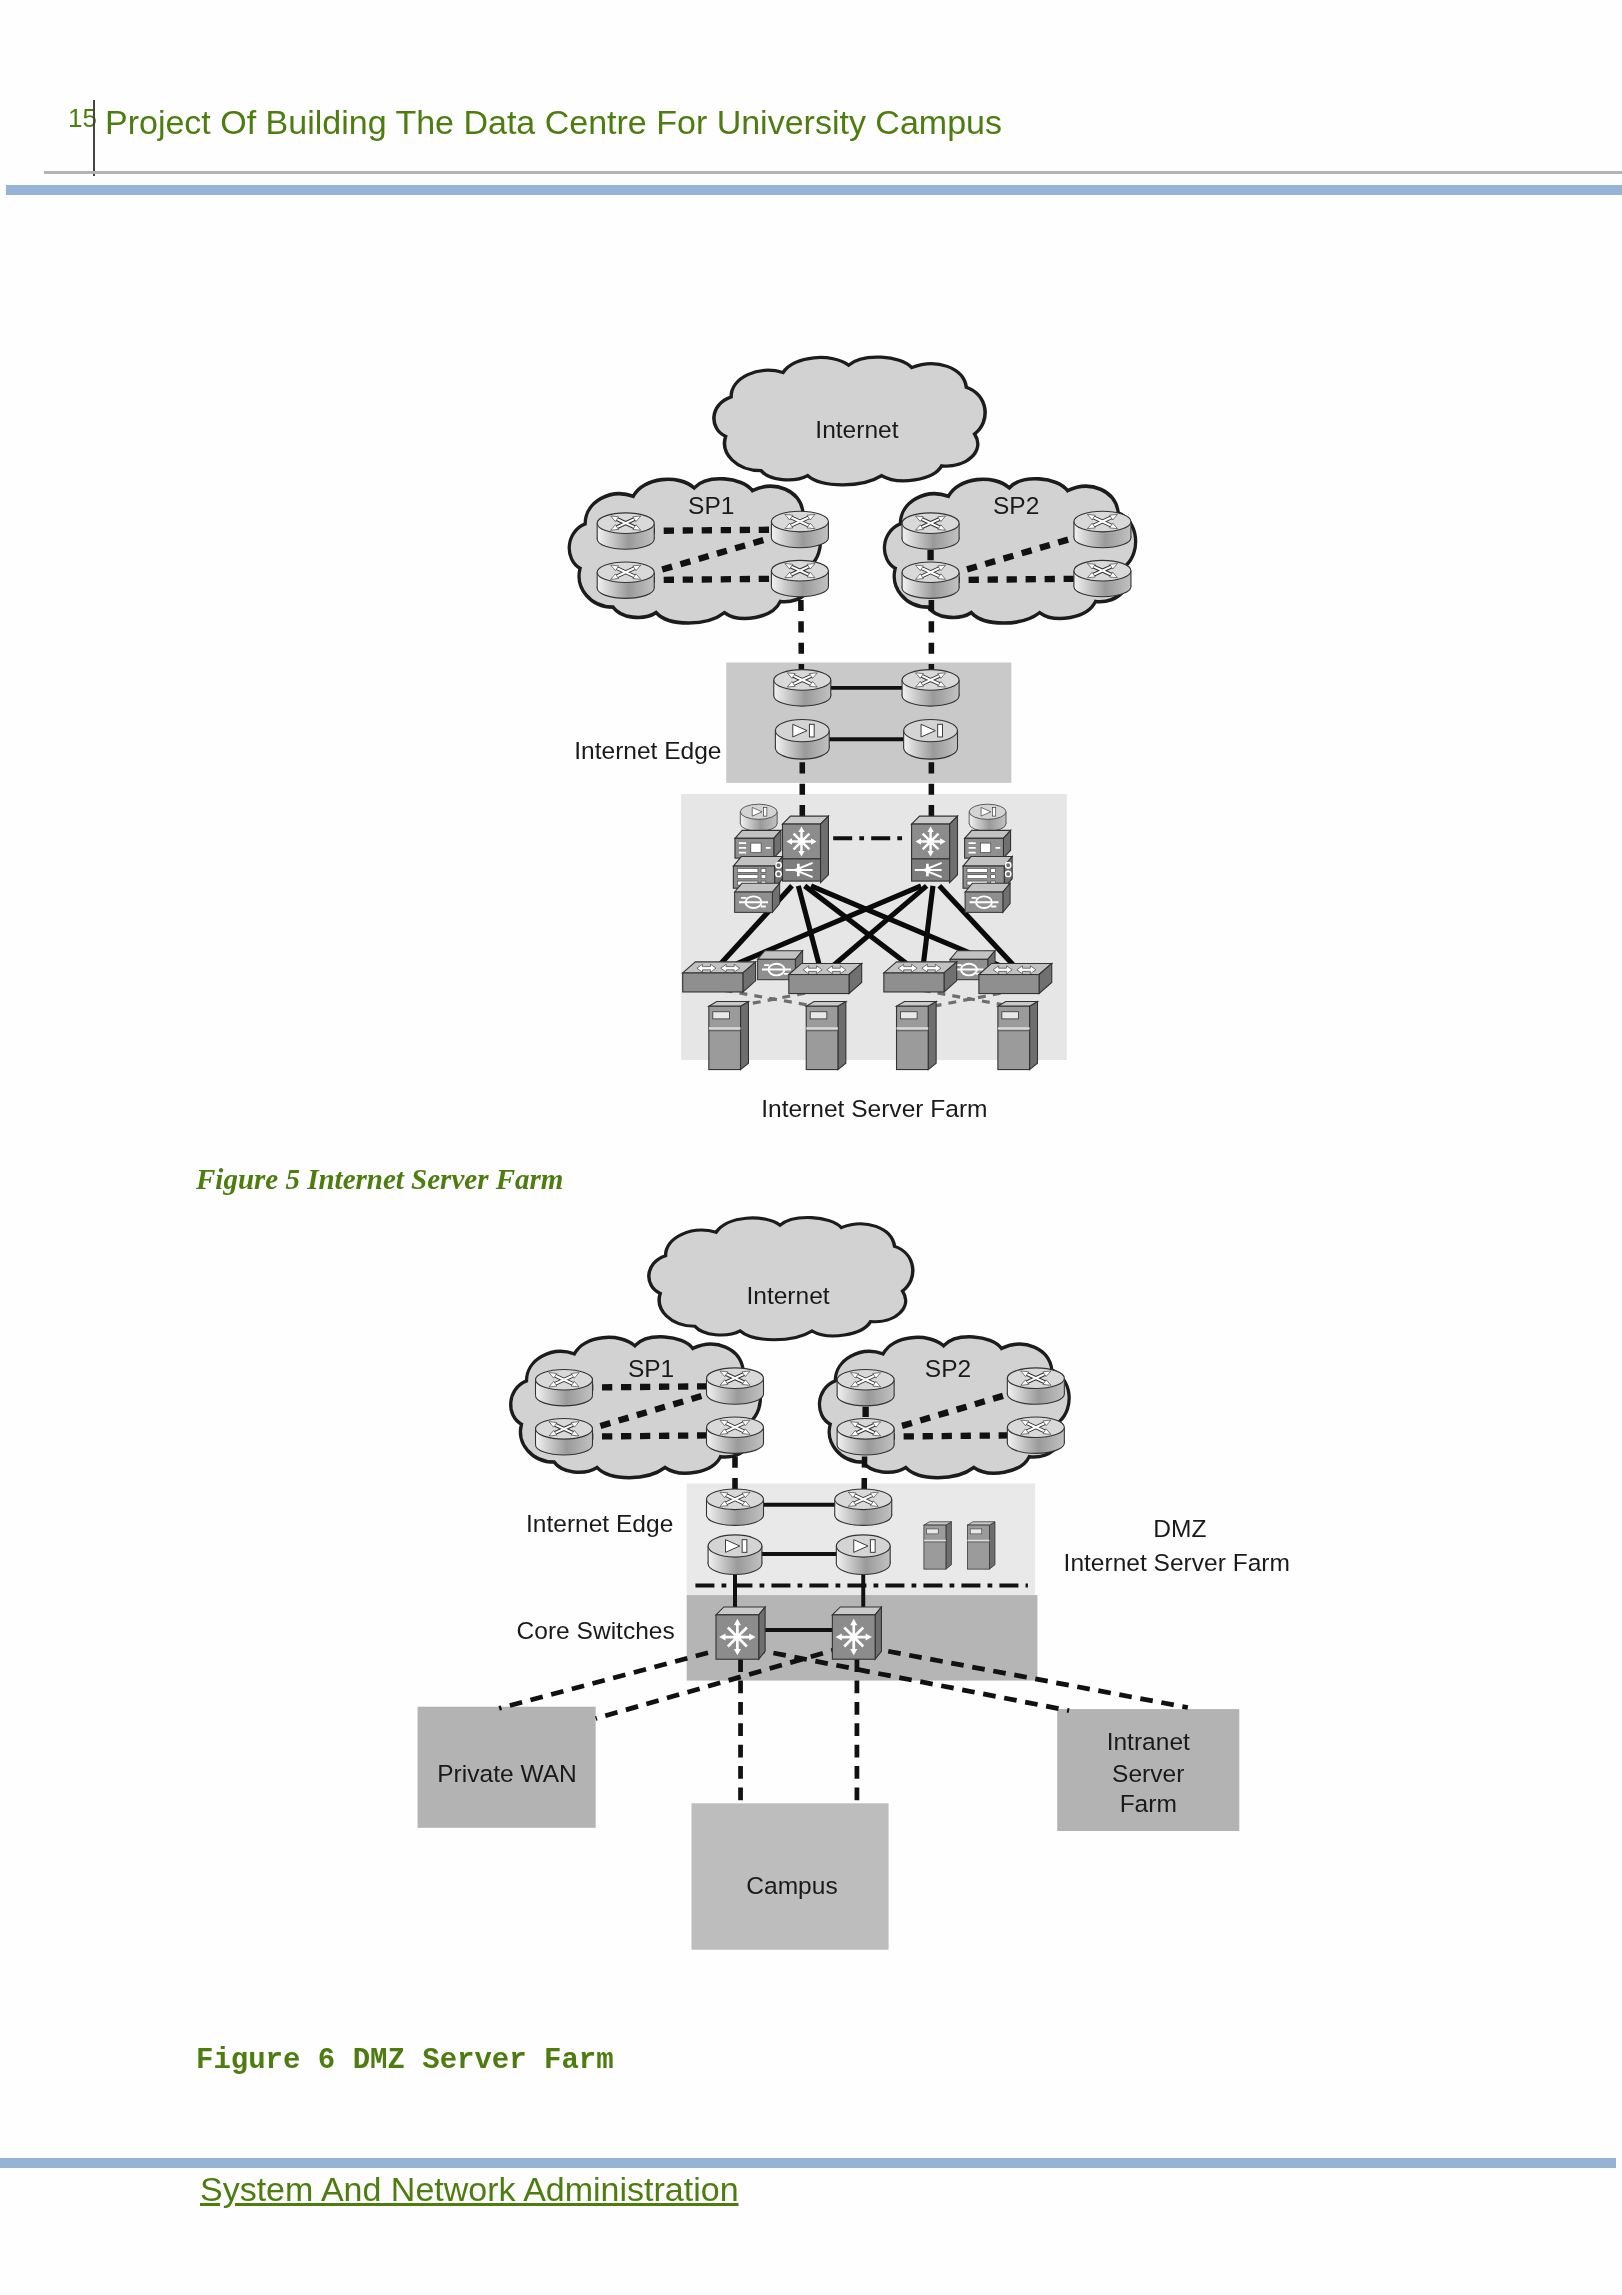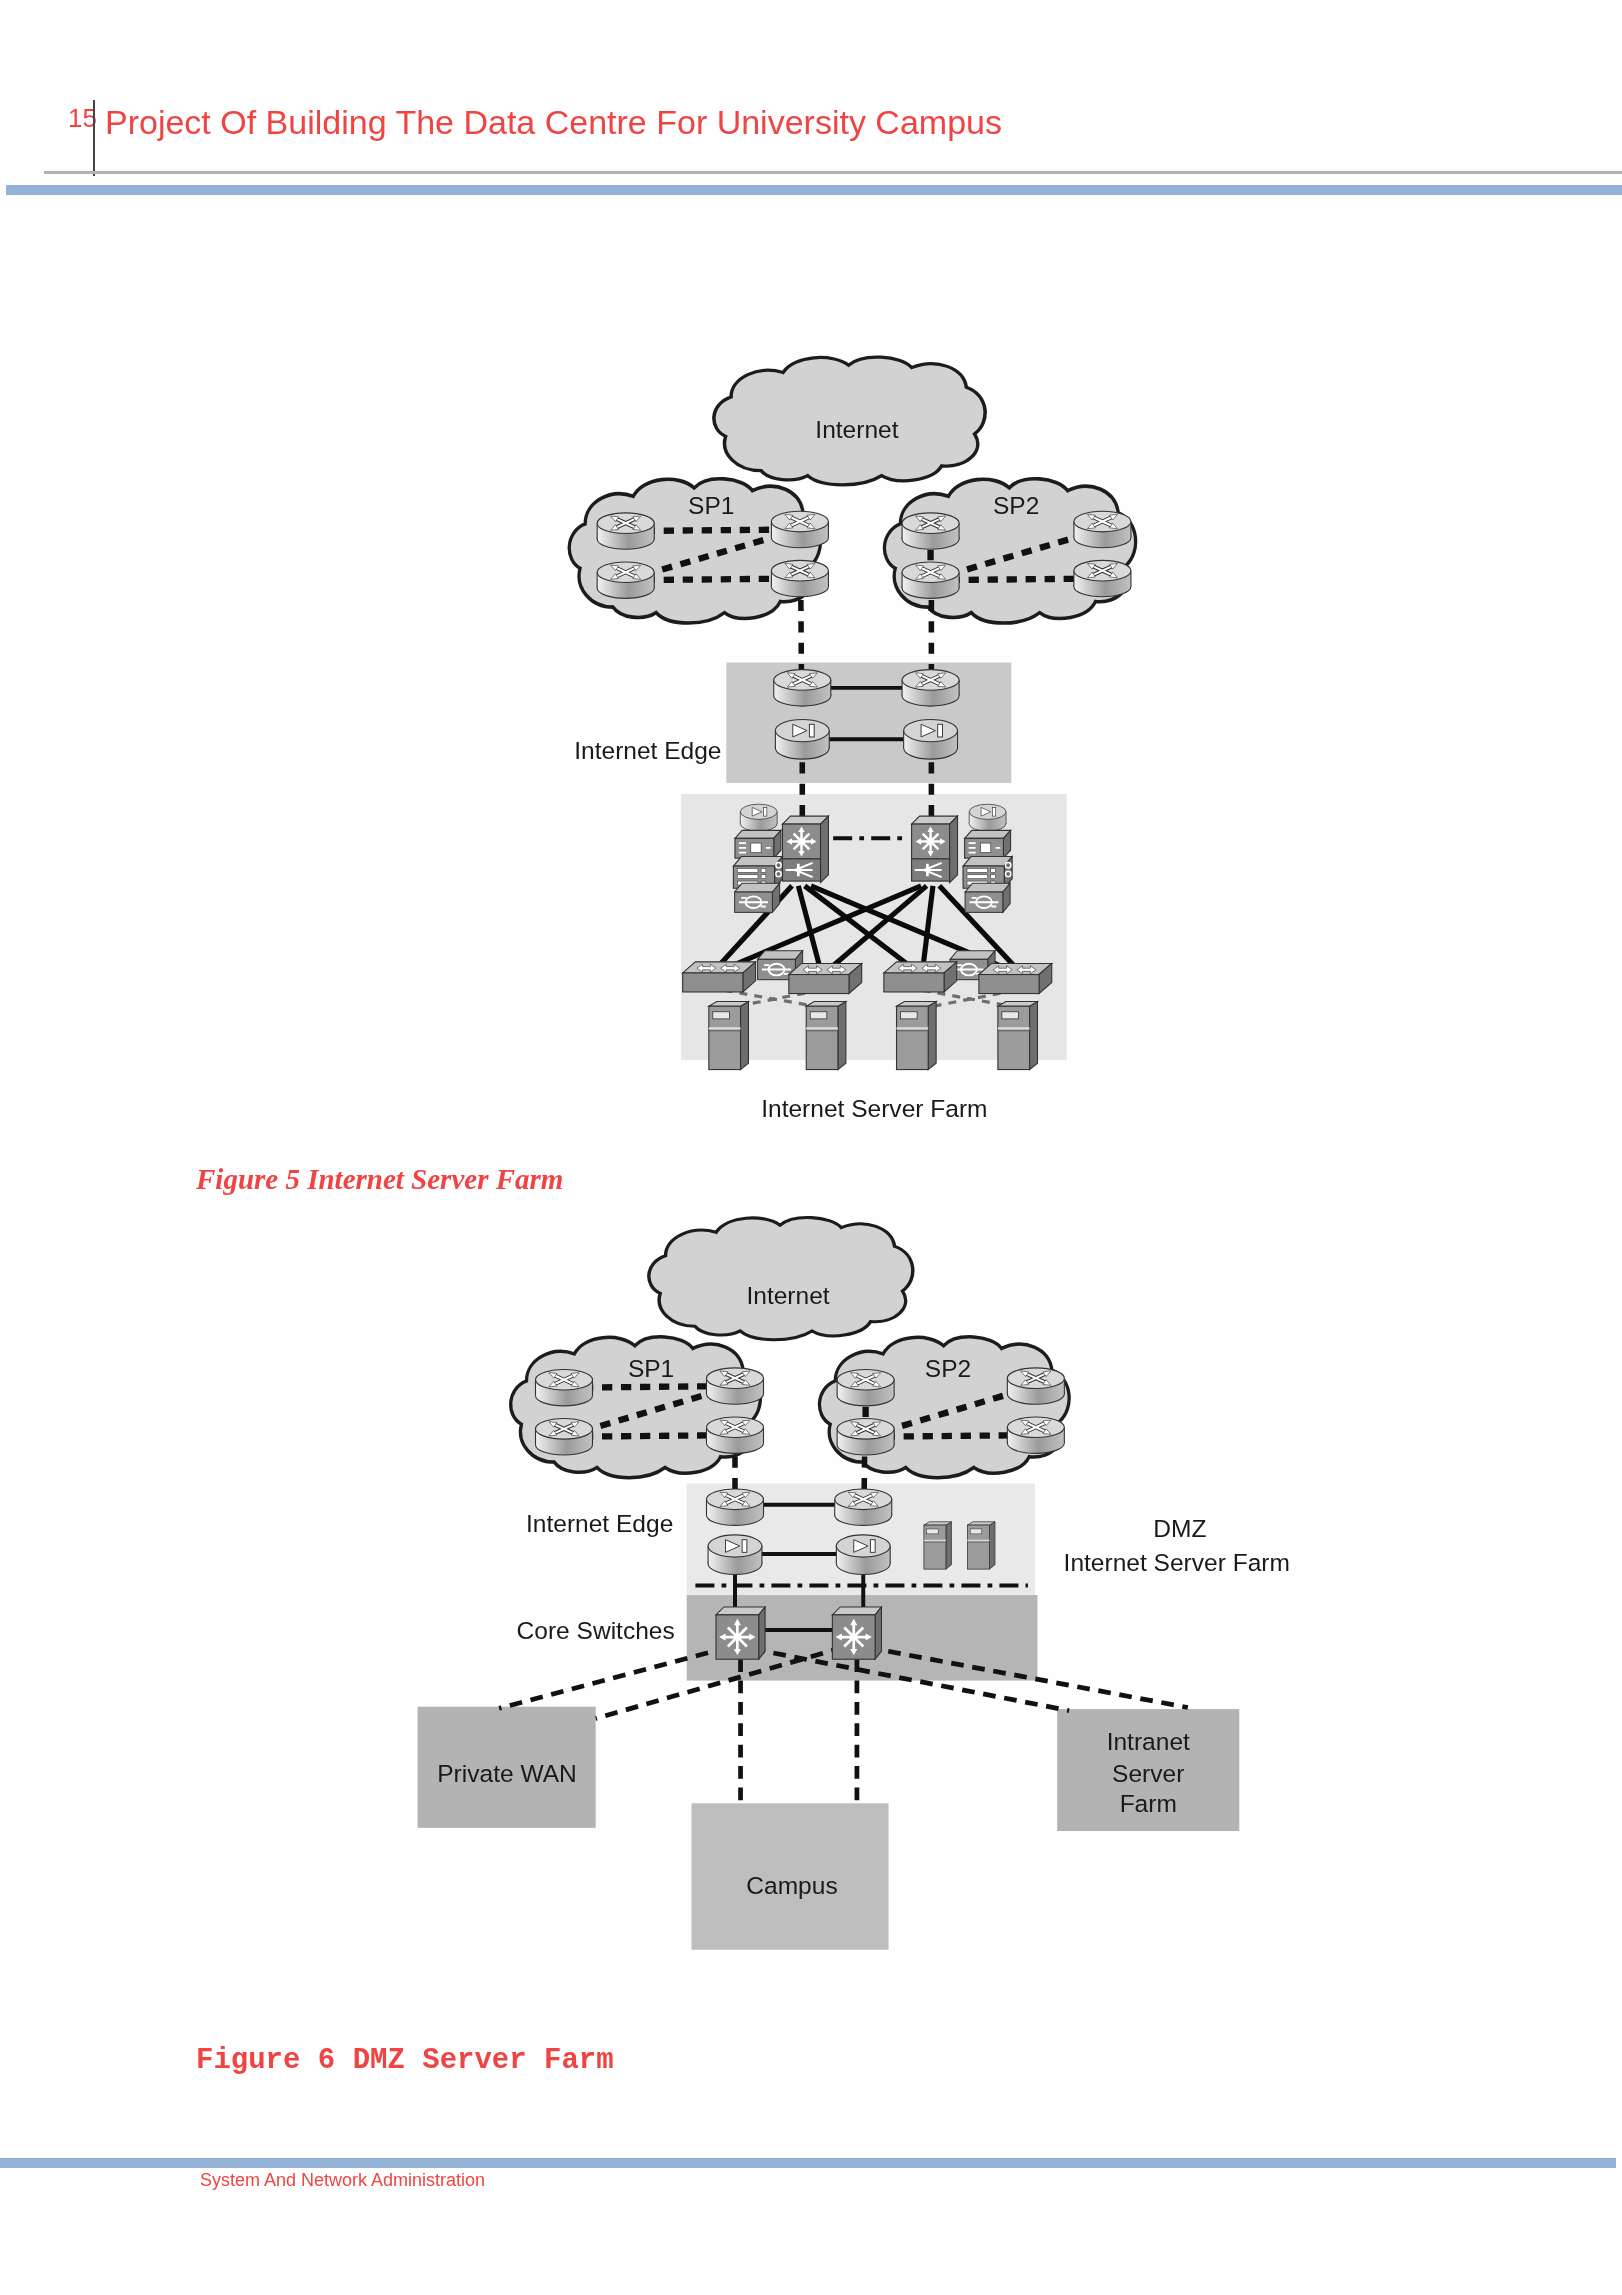--- a/index.html
+++ b/index.html
@@ -1,30 +1,30 @@
 <!DOCTYPE html>
 <html style="font-size:12.7px"><head>
 <meta charset="utf-8">
 <style>
   html,body{margin:0;padding:0;background:#ffffff;}
   #page{position:relative;width:1622px;height:2295px;background:#fefefe;overflow:hidden;
-        font-family:"Liberation Sans",sans-serif;color:#ef4444;}
+        font-family:"Liberation Sans",sans-serif;color:#4d7c0f;}
   .abs{position:absolute;}
   
   #page-num{left:68px;top:103px;font-size:26px;}
   #hdr-divider{left:93px;top:100px;width:1.6px;height:76px;background:#444;}
   #hdr-title{left:105px;top:103px;font-size:34px;white-space:nowrap;}
   #hdr-rule{left:44px;top:171px;width:1579px;height:3.2px;background:#b3b3b3;}
   #hdr-bar{left:6.3px;top:185px;width:1616px;height:10.3px;background:#95b3d7;}
   
   .caption{font-family:"Liberation Serif",serif;font-weight:bold;font-size:29px;white-space:nowrap;}
   #cap5{left:196px;top:1163px;font-style:italic;}
   #cap6{left:196px;top:2044px;font-family:Liberation Mono, monospace;}
   #ftr-bar{left:0px;top:2158px;width:1616px;height:10.3px;background:#95b3d7;}
-  #ftr-text{left:200px;top:2170px;font-size:18px;white-space:nowrap;}
+  #ftr-text{left:200px;top:2170px;font-size:34px;white-space:nowrap;text-decoration:underline;}
   
   svg.fig{position:absolute;left:0;width:1622px;}
   .lbl{font-family:"Liberation Sans",sans-serif;font-size:31px;fill:#1a1a1a;text-anchor:middle;}
   .ld {stroke:#111;stroke-width:8;stroke-dasharray:13 11;fill:none;}
   .ld2{stroke:#111;stroke-width:7;stroke-dasharray:14 13;fill:none;}
   .ld3{stroke:#111;stroke-width:6;stroke-dasharray:16 11;fill:none;}
   .ldd{stroke:#111;stroke-width:5;stroke-dasharray:24 9 6 9;fill:none;}
   .ls {stroke:#111;stroke-width:5;fill:none;}
   .lb {stroke:#0a0a0a;stroke-width:6.5;fill:none;}
   .lsrv{stroke:#6e6e6e;stroke-width:4;stroke-dasharray:10 9;fill:none;}

